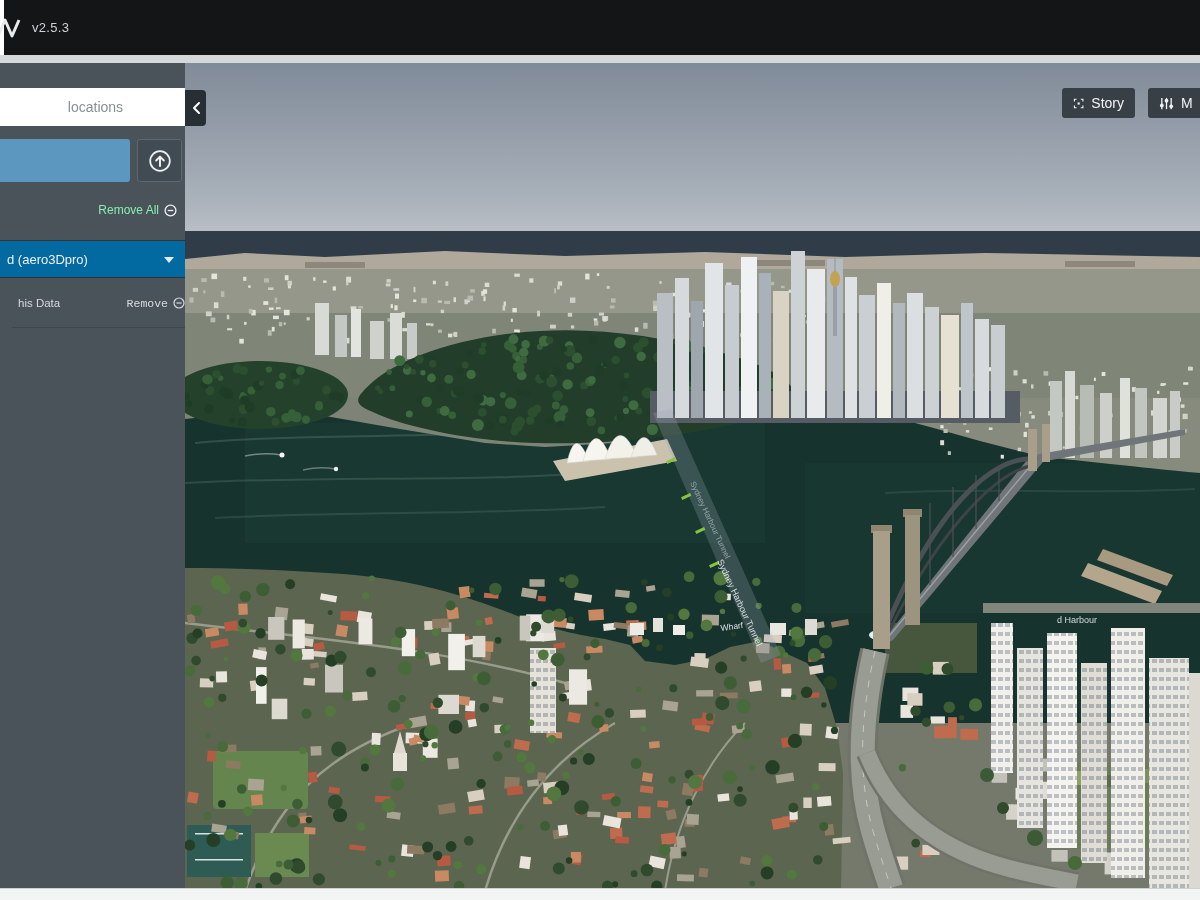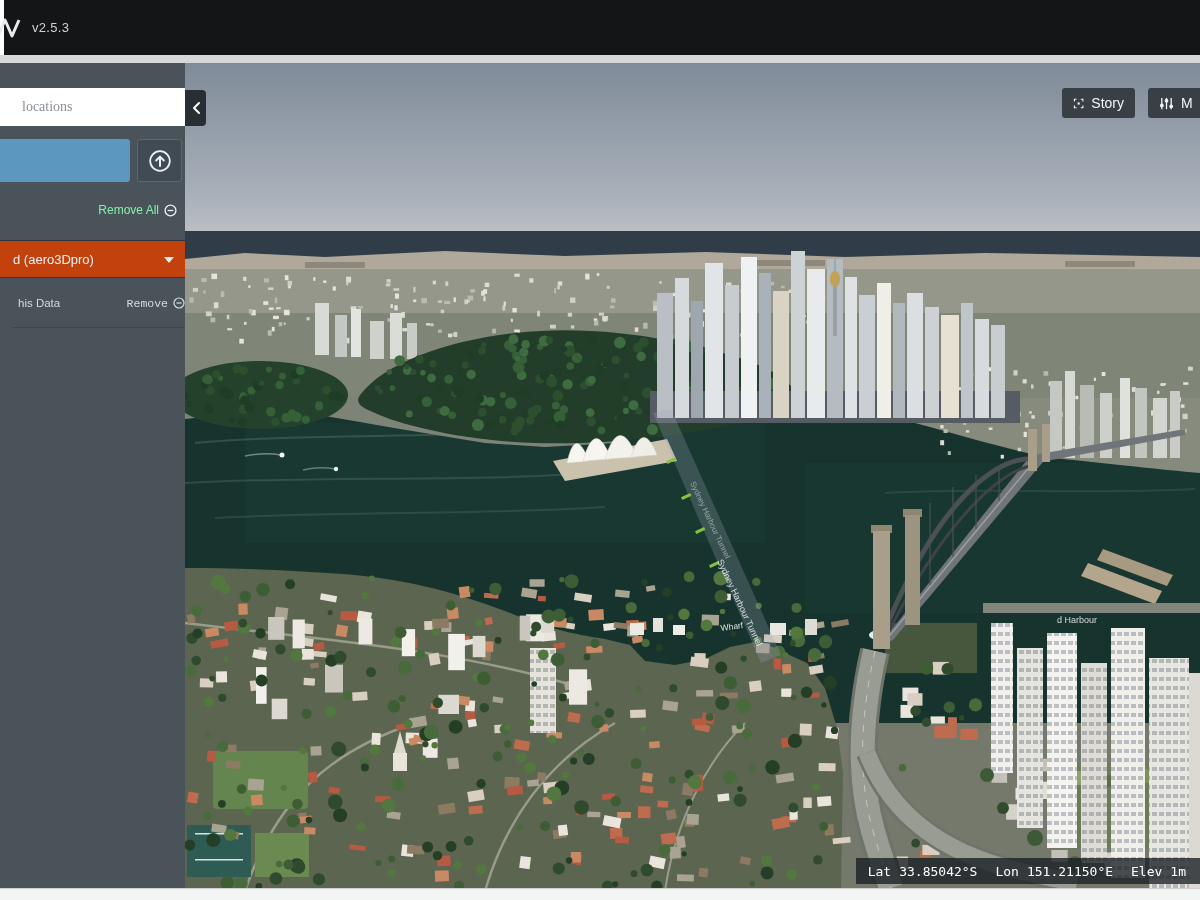--- a/index.html
+++ b/index.html
@@ -9,33 +9,33 @@
   
   .topbar{position:absolute;left:4px;top:0;width:1200px;height:55px;background:#131517;
           display:flex;align-items:center;color:#d0d3d5;}
   .topbar .logo{margin-left:-7px;margin-right:9px;}
   .topbar .version{font-size:13px;letter-spacing:.3px;color:#cfd2d4;}
   .topbar-strip{position:absolute;left:0;top:55px;width:1200px;height:8px;background:#d6d7d8;}
 
   
   .sidebar{position:absolute;left:0;top:63px;width:185px;height:825px;background:#4a525a;}
   .search-input{position:absolute;left:0;top:25px;width:175px;height:38px;border:none;
-                border-radius:0 3px 3px 0;padding:0 22px;font-size:14px;color:#444;
-                font-family:Liberation Serif, serif;outline:none;}
+                border-radius:0 3px 3px 0;padding:0 8px;font-size:14px;color:#444;
+                font-family:Liberation Sans, sans-serif;outline:none;text-align:center;}
   .search-input::placeholder{color:#8a8f93;}
   .add-btn{position:absolute;left:-8px;top:76px;width:138px;height:43px;background:#5b97bf;
            border:none;border-radius:0 3px 3px 0;cursor:pointer;}
   .upload-btn{position:absolute;left:137px;top:76px;width:45px;height:43px;background:#414b53;
               border:1px solid #5d6770;border-radius:3px;display:flex;align-items:center;
               justify-content:center;cursor:pointer;}
   .remove-all{position:absolute;right:8px;top:140px;display:flex;align-items:center;gap:5px;
               color:#86efac;font-size:12px;cursor:pointer;}
-  .dataset-header{position:absolute;left:0;top:177px;width:185px;height:38px;background:#c2410c;
+  .dataset-header{position:absolute;left:0;top:177px;width:185px;height:38px;background:#0369a1;
                   border-top:1px solid #2c343b;border-bottom:1px solid #2c343b;display:flex;
-                  align-items:center;color:#f0f2f4;font-size:13px;padding-left:13px;
+                  align-items:center;color:#f0f2f4;font-size:13px;padding-left:7px;
                   box-sizing:border-box;cursor:pointer;}
   .caret-down{position:absolute;right:11px;top:16px;width:0;height:0;border-left:5px solid transparent;
               border-right:5px solid transparent;border-top:6px solid #e7eaec;}
   .dataset-actions{position:absolute;left:0;top:216px;width:185px;height:49px;
                    border-bottom:1px solid #3e474e;box-sizing:border-box;color:#d6dade;
                    font-size:11.5px;display:flex;align-items:center;margin-left:12px;}
   .about-link{margin-left:6px;cursor:pointer;}
   .remove-link{margin-left:auto;margin-right:12px;display:flex;align-items:center;gap:5px;cursor:pointer;font-family:Liberation Mono, monospace;}
 
   .collapse-tab{position:absolute;left:185px;top:90px;width:21px;height:36px;background:#272e34;
@@ -1183,23 +1183,15 @@
       <line x1="3" y1="2" x2="3" y2="14" stroke="#f2f4f5" stroke-width="1.4"></line>
       <line x1="8" y1="2" x2="8" y2="14" stroke="#f2f4f5" stroke-width="1.4"></line>
       <line x1="13" y1="2" x2="13" y2="14" stroke="#f2f4f5" stroke-width="1.4"></line>
       <circle cx="3" cy="10" r="2" fill="#f2f4f5"></circle>
         <circle cx="8" cy="5" r="2" fill="#f2f4f5"></circle>
       <circle cx="13" cy="11" r="2" fill="#f2f4f5"></circle>
     </svg>
     <span>M</span>
   </button>
 
-  <div class="coords">
-    <span class="lbl">Lat</span>
-    <span class="val">33.85042°S</span>
-    <span class="lbl">Lon</span>
-    <span class="val">151.21150°E</span>
-    <span class="lbl">Elev</span>
-    <span class="val">1m</span>
-  </div>
 </main>
 
 <div class="bottom-strip"></div>
 
 </body></html>

